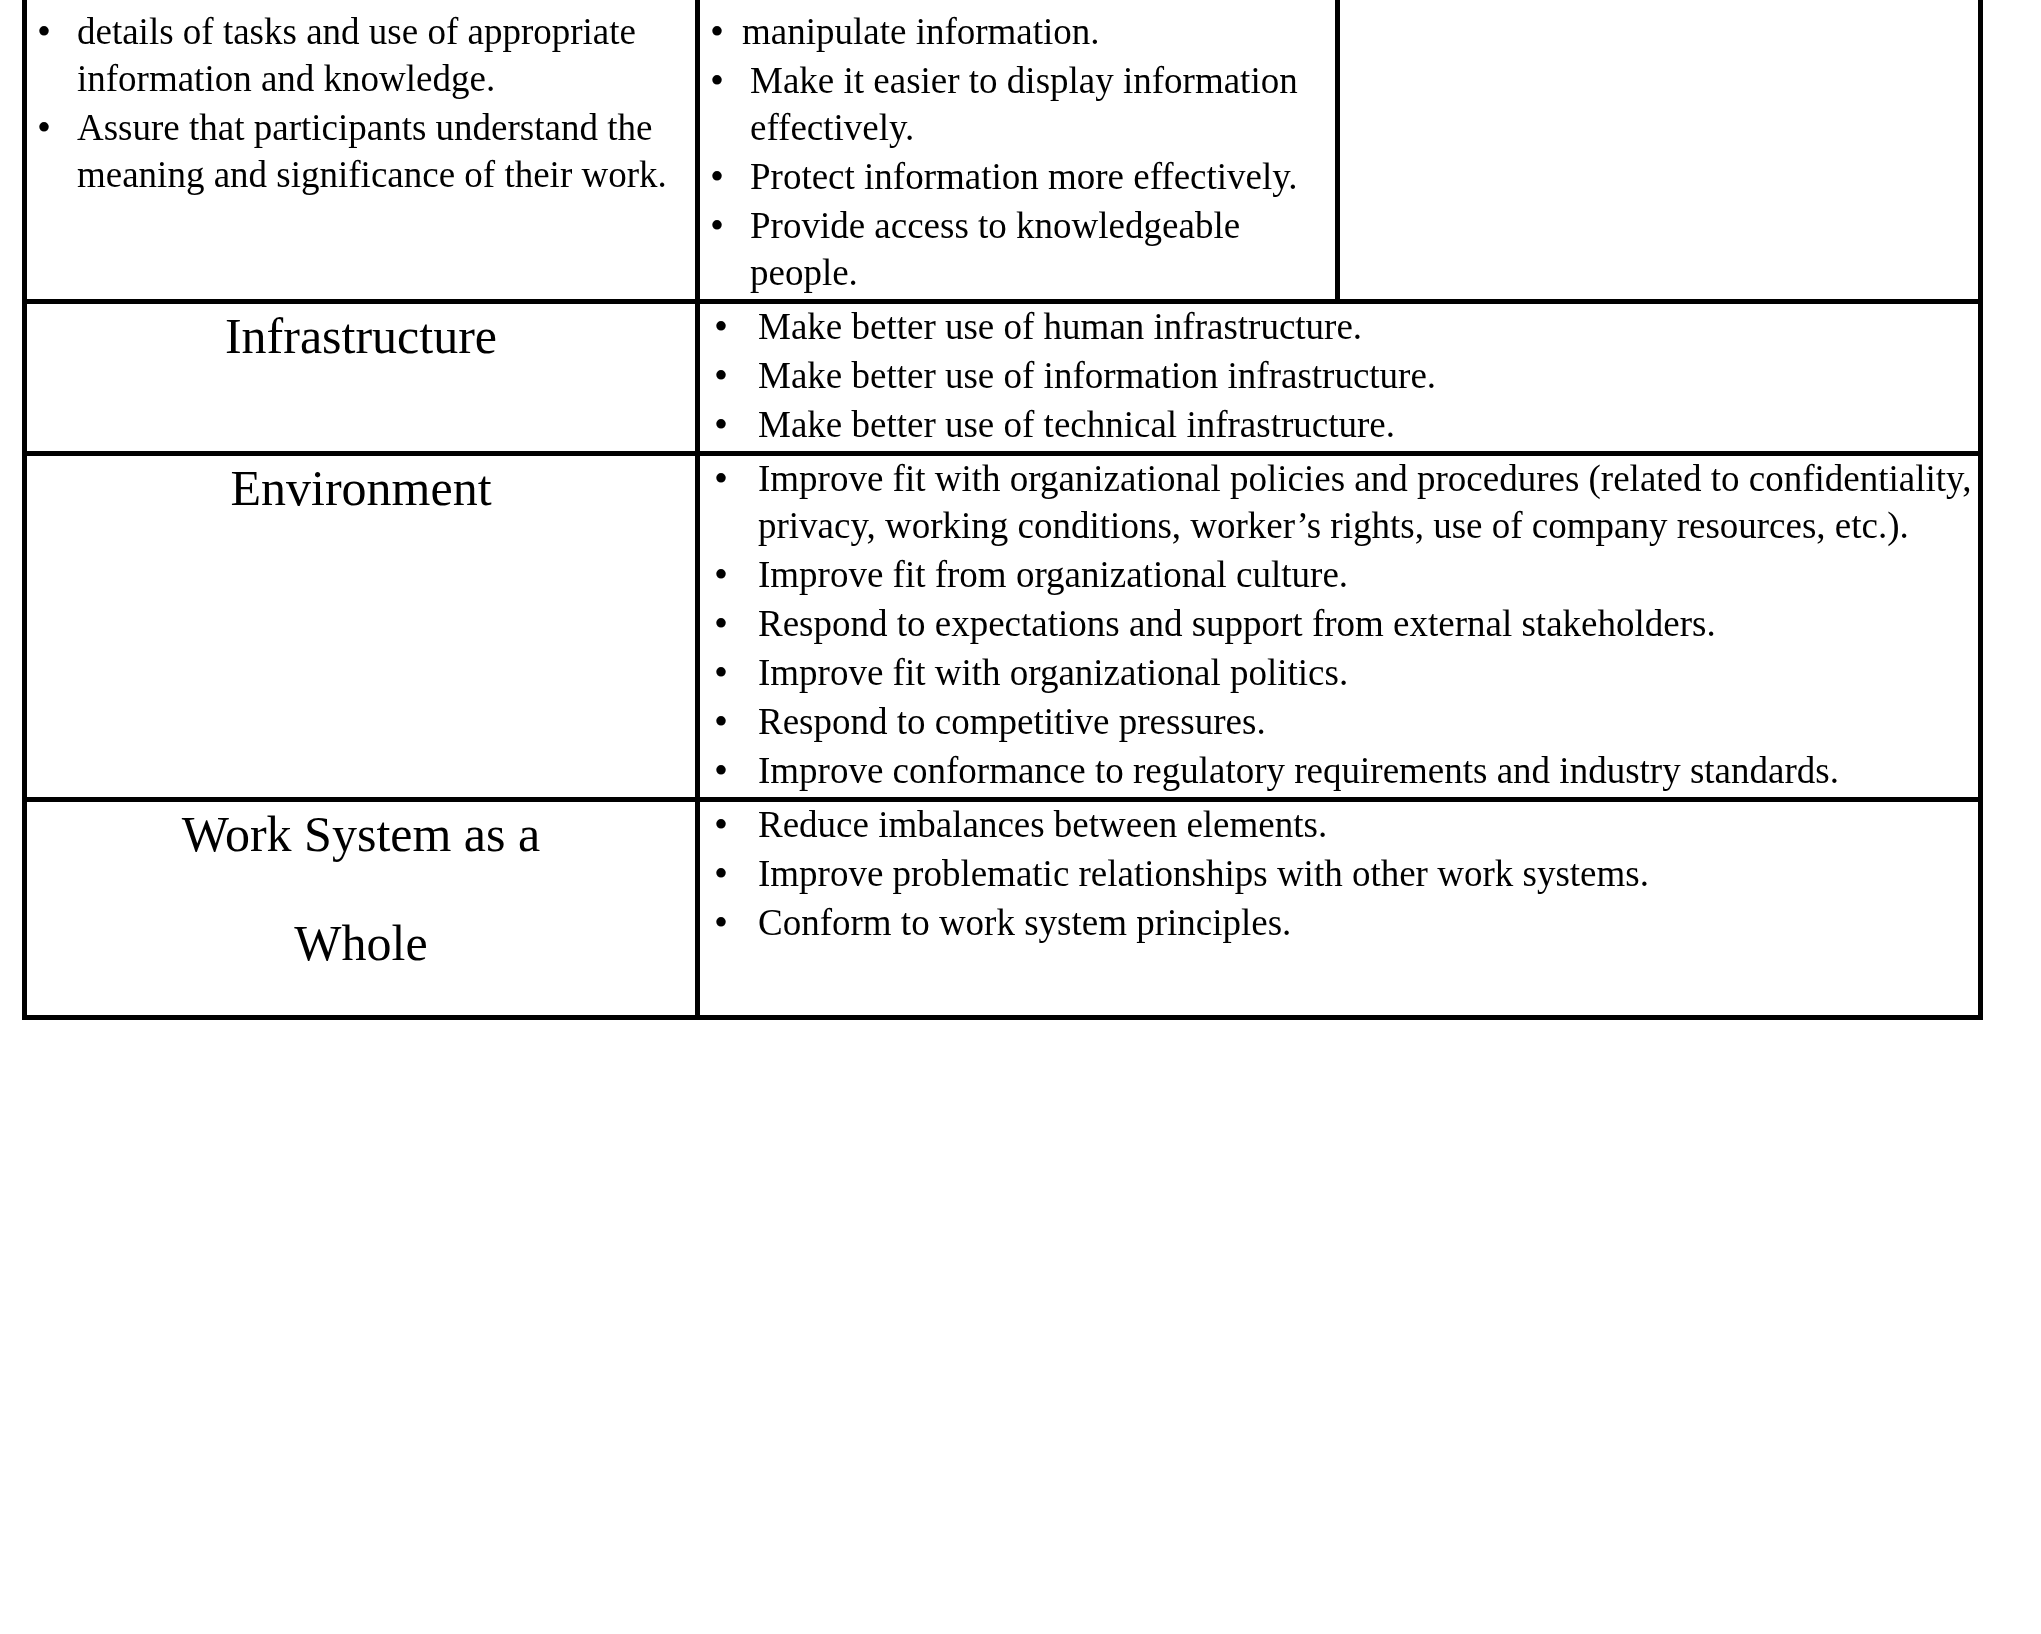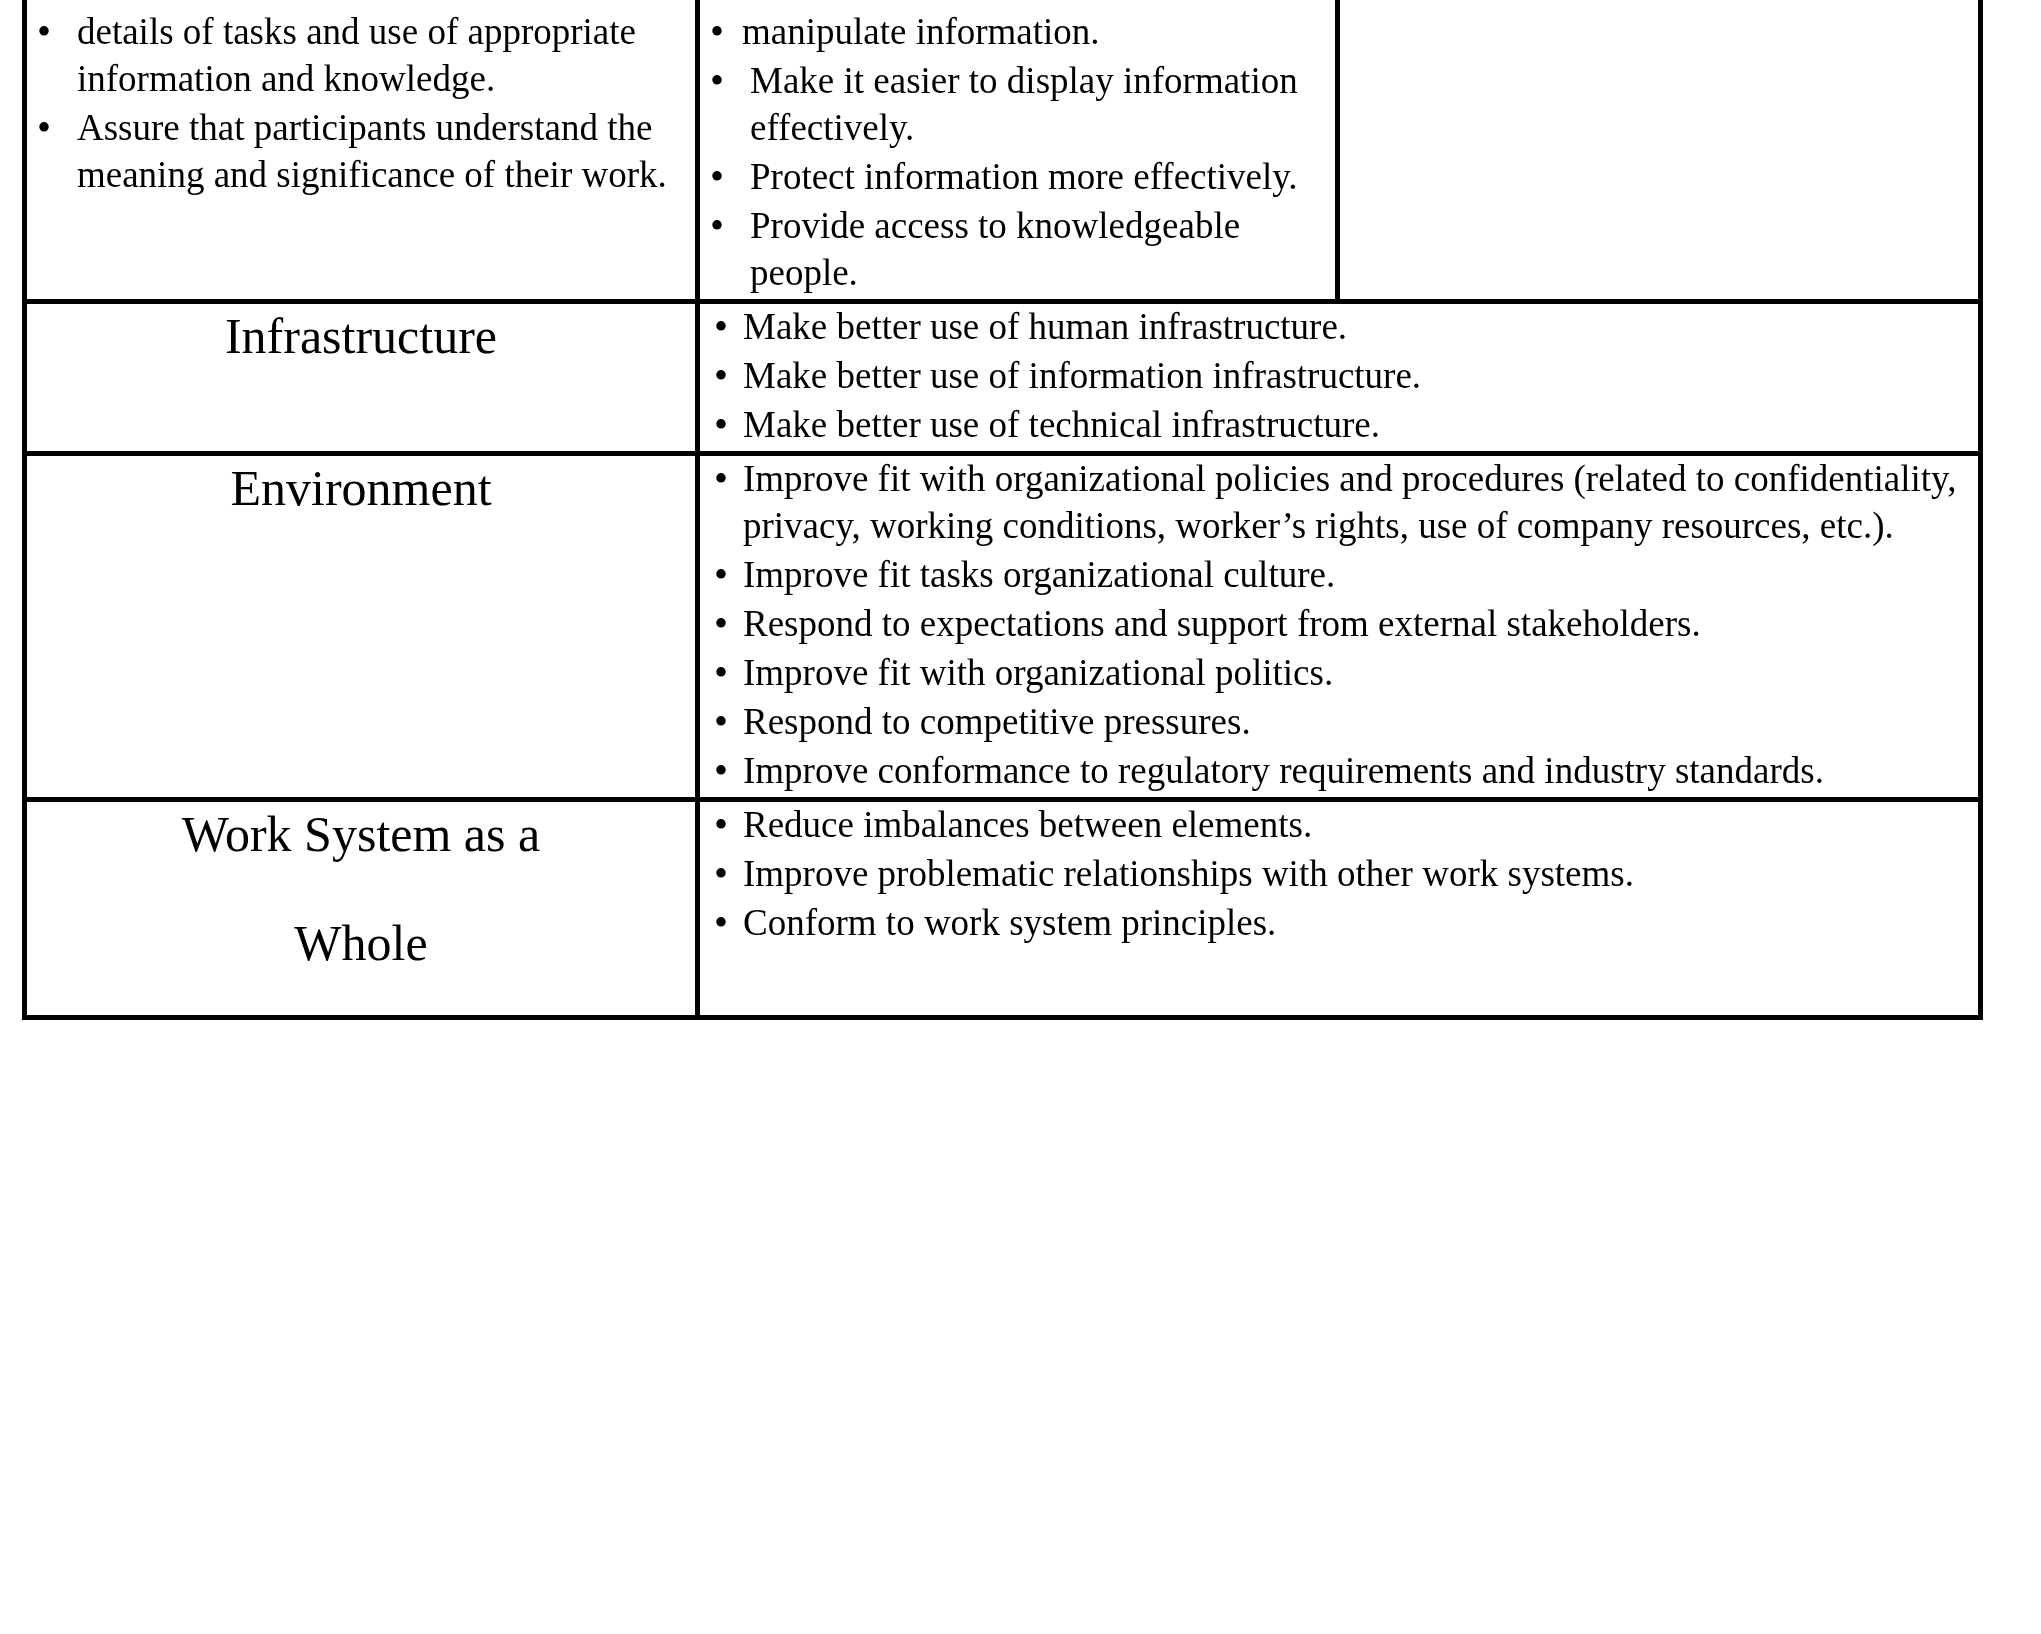--- a/index.html
+++ b/index.html
@@ -57,21 +57,21 @@
   }
 
   
   ul.blist {
     list-style: none;
     margin: 0;
     padding: 0;
   }
   ul.blist > li {
     position: relative;
-    padding-left: 43px;
+    padding-left: 58px;
     margin: 0 0 2px 0;
     text-indent: 0;
   }
   ul.blist > li::before {
     content: "\2022";
     position: absolute;
     left: 14px;
     top: -2px;
     font-size: 40px;
     line-height: 1.27;
@@ -128,21 +128,21 @@
             <li>Make better use of technical infrastructure.</li>
           </ul>
         </td>
       </tr>
 
       <tr>
         <td class="label-cell">Environment</td>
         <td class="content-cell" colspan="2">
           <ul class="blist">
             <li>Improve fit with organizational policies and procedures  (related to confidentiality, privacy, working conditions, worker’s rights, use of company resources, etc.).</li>
-            <li>Improve fit tasks organizational culture.</li>
+            <li>Improve fit from organizational culture.</li>
             <li>Respond to expectations and support from external stakeholders.</li>
             <li>Improve fit with organizational politics.</li>
             <li>Respond to competitive pressures.</li>
             <li>Improve conformance to regulatory requirements and industry standards.</li>
           </ul>
         </td>
       </tr>
 
 
       <tr>

